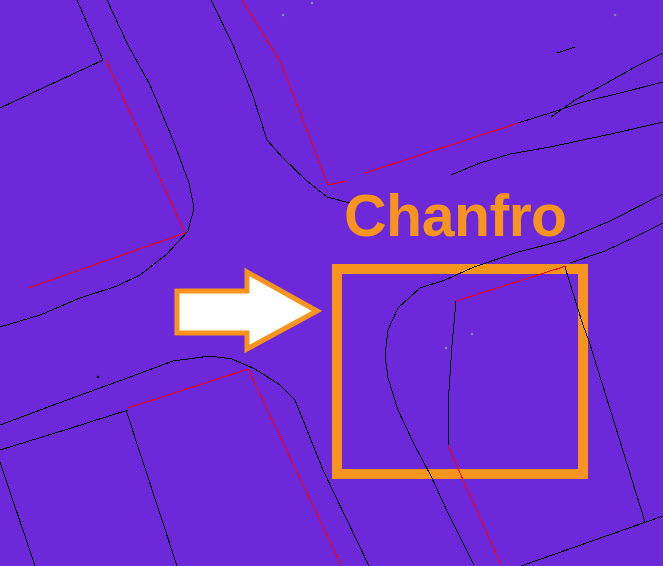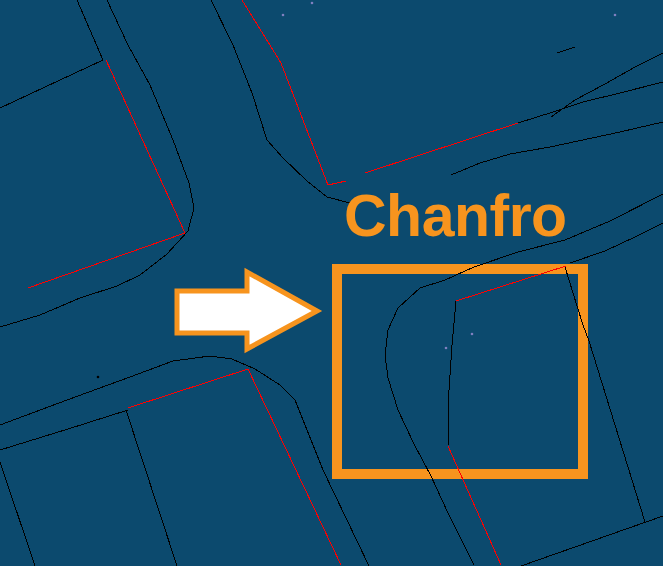--- a/index.html
+++ b/index.html
@@ -1,19 +1,19 @@
 <!DOCTYPE html>
 <html><head>
 <meta charset="utf-8">
 <style>
   html,body{margin:0;padding:0;background:#ffffff;}
   .stage{
     position:relative;
     width:663px;height:566px;
-    background:#0c4a6e;
+    background:#6d28d9;
     overflow:hidden;
     font-family:"Liberation Sans", sans-serif;
   }
   .stage svg{position:absolute;left:0;top:0;}
   .callout-label{
     position:absolute;
     font-weight:bold;
     line-height:1;
     letter-spacing:-0.5px;
     white-space:nowrap;

